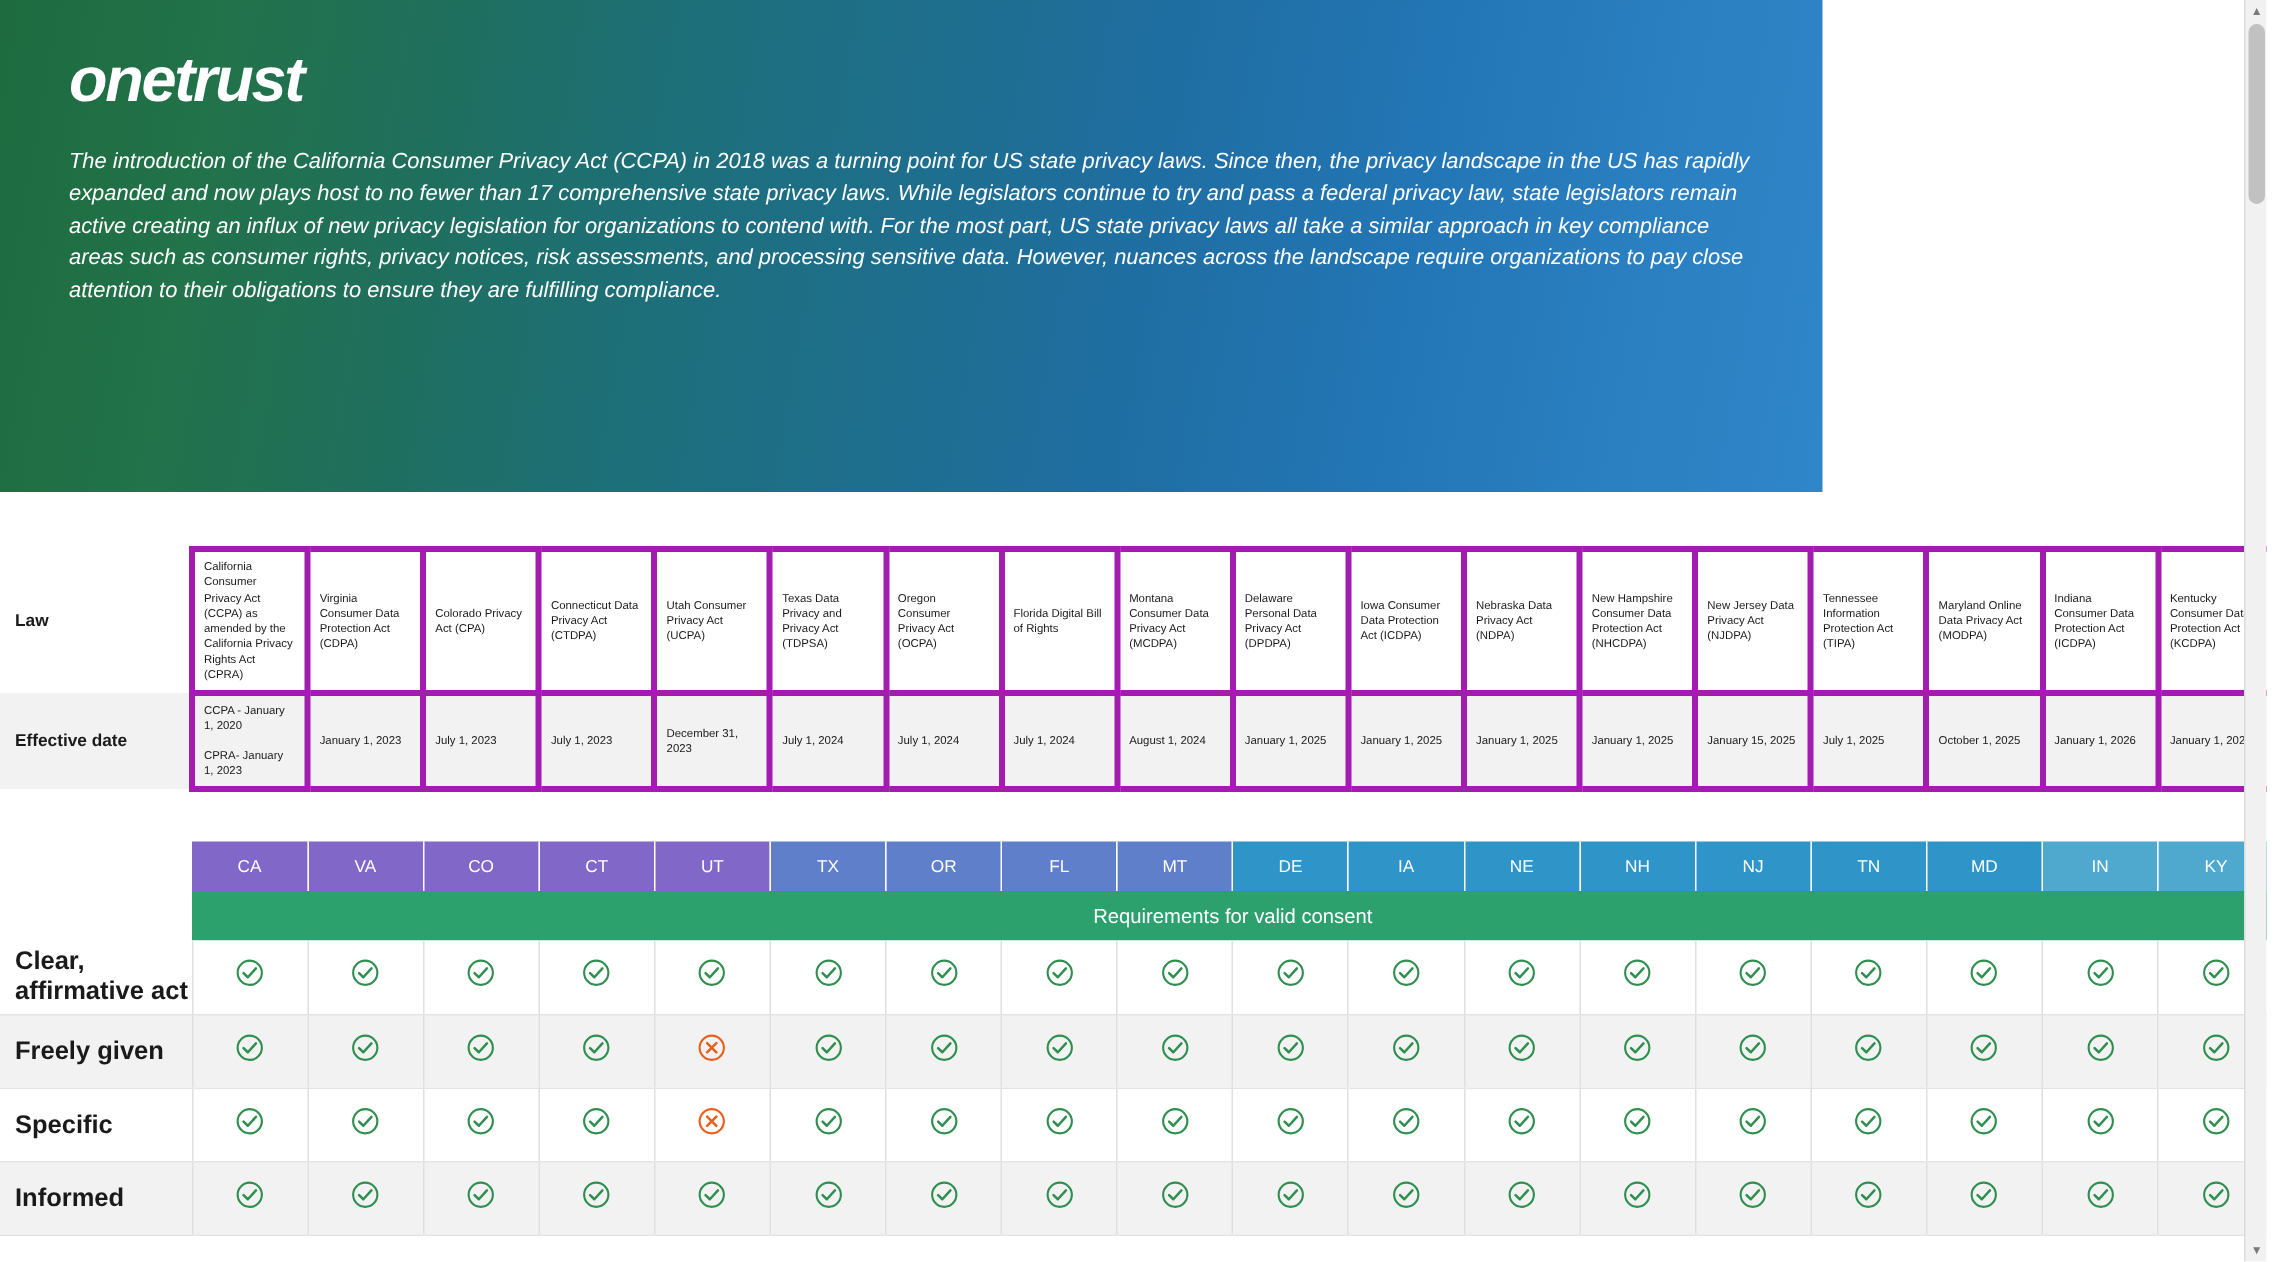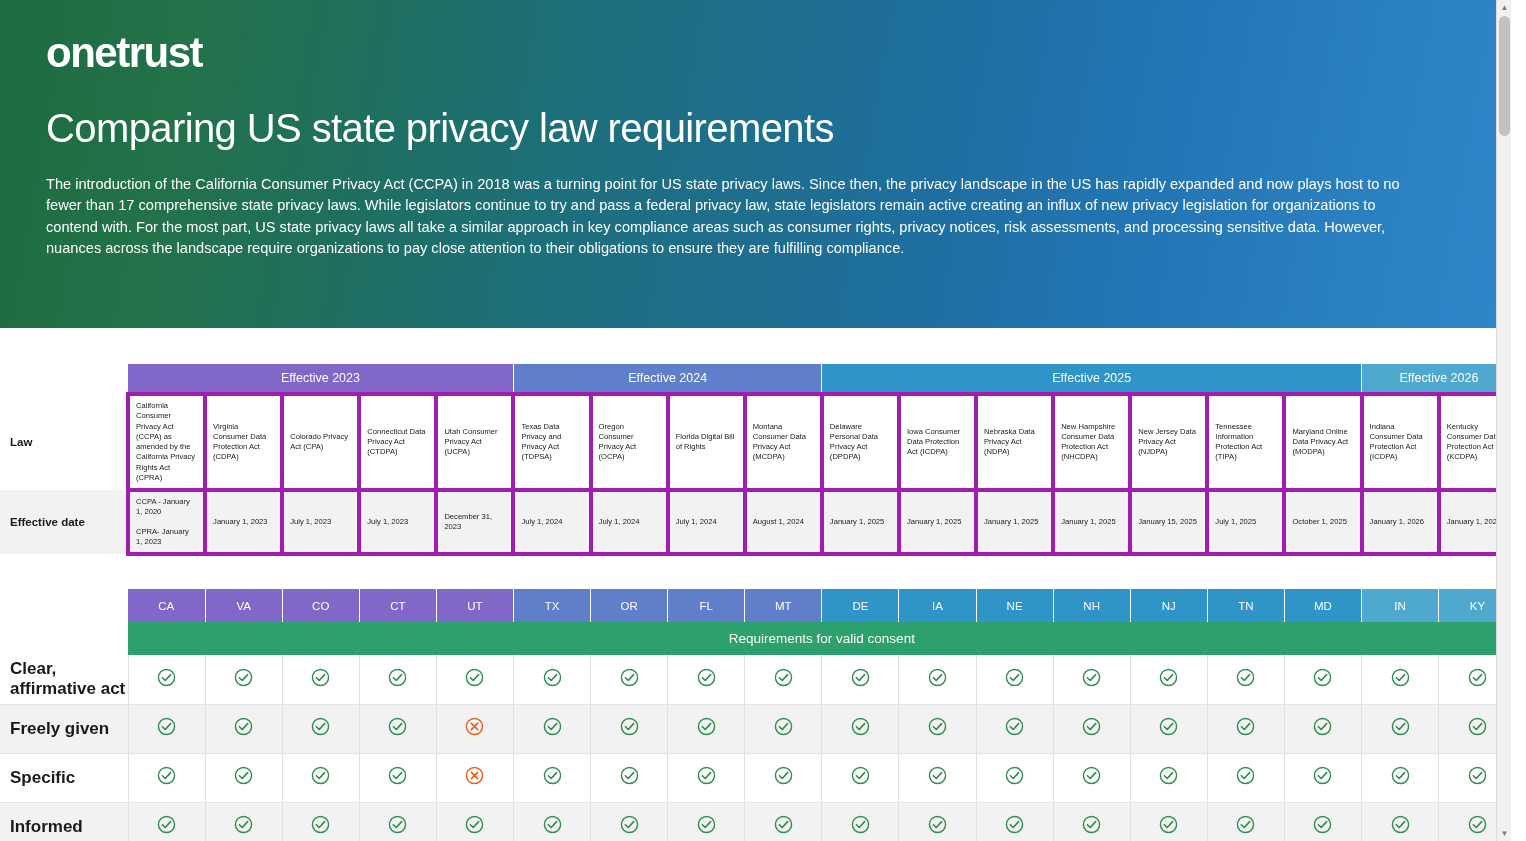--- a/index.html
+++ b/index.html
@@ -14,35 +14,36 @@
   }
   .page {
     position: relative;
     width: 1511px;
     height: 841px;
     overflow: hidden;
   }
 
   
   .hero {
-    width: 1511px;
+    width: 1215px;
     height: 328px;
     background: linear-gradient(100deg,
         #1d6b3f 0%,
         #22724a 12%,
         #1f6f5e 24%,
         #1d6f78 36%,
         #1e6e8e 50%,
         #1f6ea2 62%,
         #2376b5 76%,
         #2a7fc0 88%,
         #2f86c8 100%);
     padding: 28px 44px 0 44px;
     color: #ffffff;
     position: relative;
+    font-style: italic;
   }
   .logo {
     font-size: 42px;
     font-weight: bold;
     letter-spacing: -1.5px;
     line-height: 1;
     margin: 4px 0 0 2px;
   }
   .hero h1 {
     font-size: 40px;
@@ -178,21 +179,20 @@
     background: #c1c1c1; border-radius: 6px;
   }
 </style>
 </head>
 <body>
 
 <div class="page">
 
   <div class="hero">
     <div class="logo">onetrust</div>
-    <h1>Comparing US state privacy law requirements</h1>
     <p>The introduction of the California Consumer Privacy Act (CCPA) in 2018 was a turning point for US state privacy laws. Since then, the privacy landscape in the US has rapidly expanded and now plays host to no fewer than 17 comprehensive state privacy laws. While legislators continue to try and pass a federal privacy law, state legislators remain active creating an influx of new privacy legislation for organizations to contend with. For the most part, US state privacy laws all take a similar approach in key compliance areas such as consumer rights, privacy notices, risk assessments, and processing sensitive data. However, nuances across the landscape require organizations to pay close attention to their obligations to ensure they are fulfilling compliance.</p>
   </div>
 
   <table class="lawtable">
     <colgroup>
       <col class="rowlabel">
       <col class="state">
         <col class="state">
         <col class="state">
         <col class="state">
@@ -205,27 +205,20 @@
         <col class="state">
         <col class="state">
         <col class="state">
         <col class="state">
         <col class="state">
         <col class="state">
       <col class="state">
         <col class="state">
     </colgroup>
     <tbody>
-      <tr>
-        <td class="grpcell grp-blank"></td>
-        <td class="grpcell grp-2023" colspan="5">Effective 2023</td>
-        <td class="grpcell grp-2024" colspan="4">Effective 2024</td>
-        <td class="grpcell grp-2025" colspan="7">Effective 2025</td>
-        <td class="grpcell grp-2026" colspan="2">Effective 2026</td>
-      </tr>
       <tr class="lawrow">
         <td class="rowhead">Law</td>
         <td class="lawname">California Consumer Privacy Act (CCPA) as amended by the California Privacy Rights Act (CPRA)</td>
         <td class="lawname">Virginia Consumer Data Protection Act (CDPA)</td>
         <td class="lawname">Colorado Privacy Act (CPA)</td>
         <td class="lawname">Connecticut Data Privacy Act (CTDPA)</td>
         <td class="lawname">Utah Consumer Privacy Act (UCPA)</td>
         <td class="lawname">Texas Data Privacy and Privacy Act (TDPSA)</td>
         <td class="lawname">Oregon Consumer Privacy Act (OCPA)</td>
         <td class="lawname">Florida Digital Bill of Rights</td>

